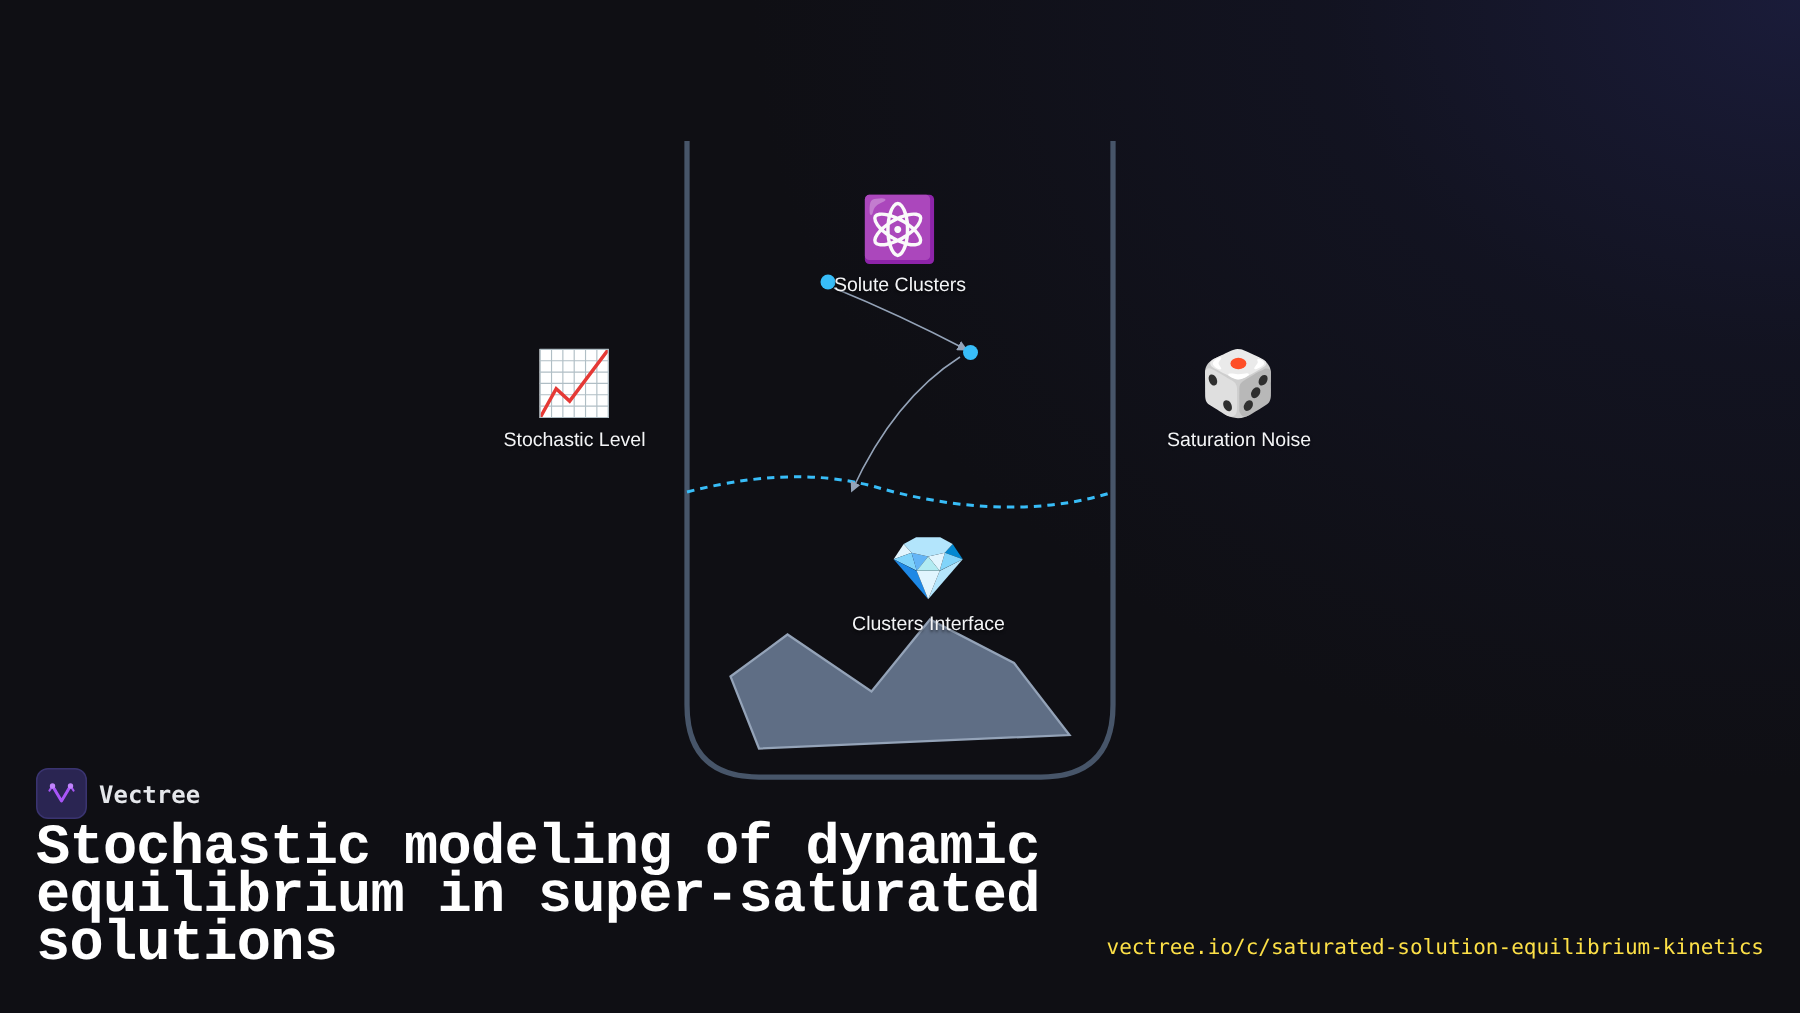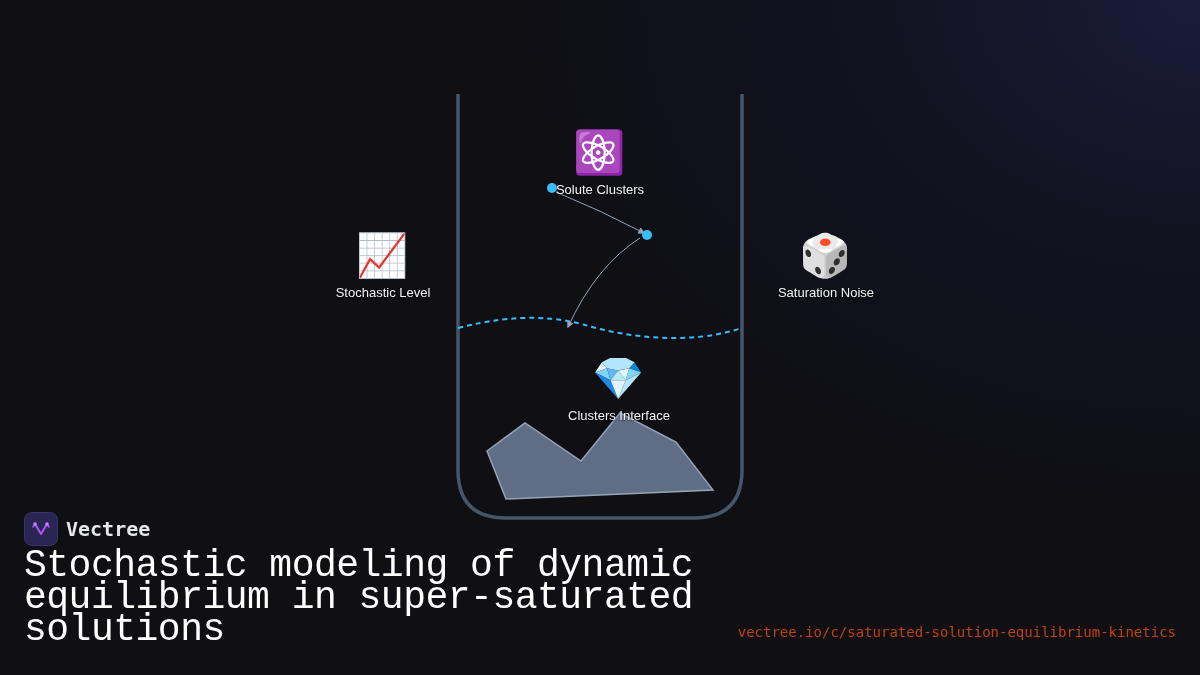--- a/index.html
+++ b/index.html
@@ -28,30 +28,30 @@
       text-shadow: 0 1px 2px rgba(0,0,0,0.6);
     }
     .brand {
       position: absolute; left: 24px; top: 512px; display: flex; align-items: center; gap: 8px;
     }
     .brand-logo {
       width: 32px; height: 32px; border-radius: 8px; background: #2a2552;
       border: 1px solid #3a3470; display: flex; align-items: center; justify-content: center;
     }
     .brand-name {
-      color: #e5e7eb; font-family: "DejaVu Sans Mono", monospace; font-weight: bold; font-size: 20px;
+      color: #e5e7eb; font-family: "DejaVu Sans Mono", monospace; font-weight: bold; font-size: 16px;
     }
     .title {
       position: absolute; left: 24px; top: 550px; width: 700px;
-      color: #ffffff; font-family: "Liberation Mono", monospace; font-weight: normal;
+      color: #ffffff; font-family: "Liberation Mono", monospace; font-weight: bold;
       font-size: 38px; line-height: 32px; margin: 0; letter-spacing: -0.5px;
     }
     .url {
       position: absolute; right: 24px; top: 624px;
-      color: #c2410c; font-family: "DejaVu Sans Mono", monospace; font-size: 14px;
+      color: #fde047; font-family: "DejaVu Sans Mono", monospace; font-size: 14px;
     }
   </style>
 </head>
 <body>
 
 <div class="bg-glow"></div>
 
 <div class="stage">
   <svg class="diagram" width="1200" height="675" viewBox="0 0 1200 675">
     <defs>

